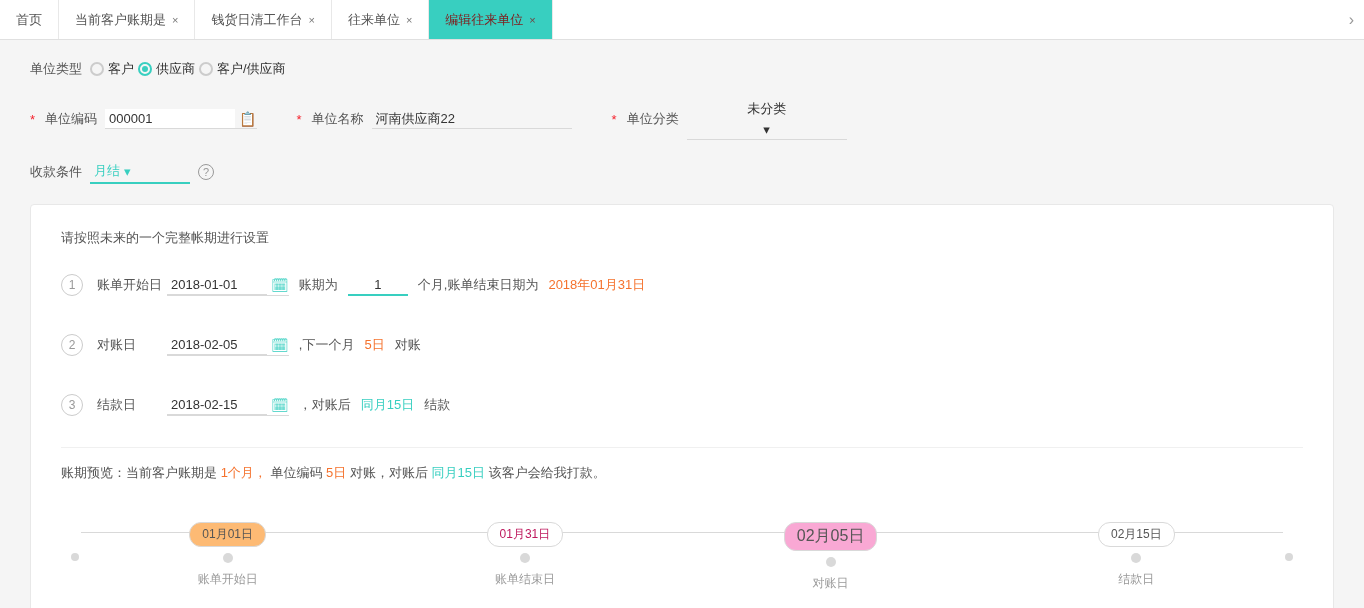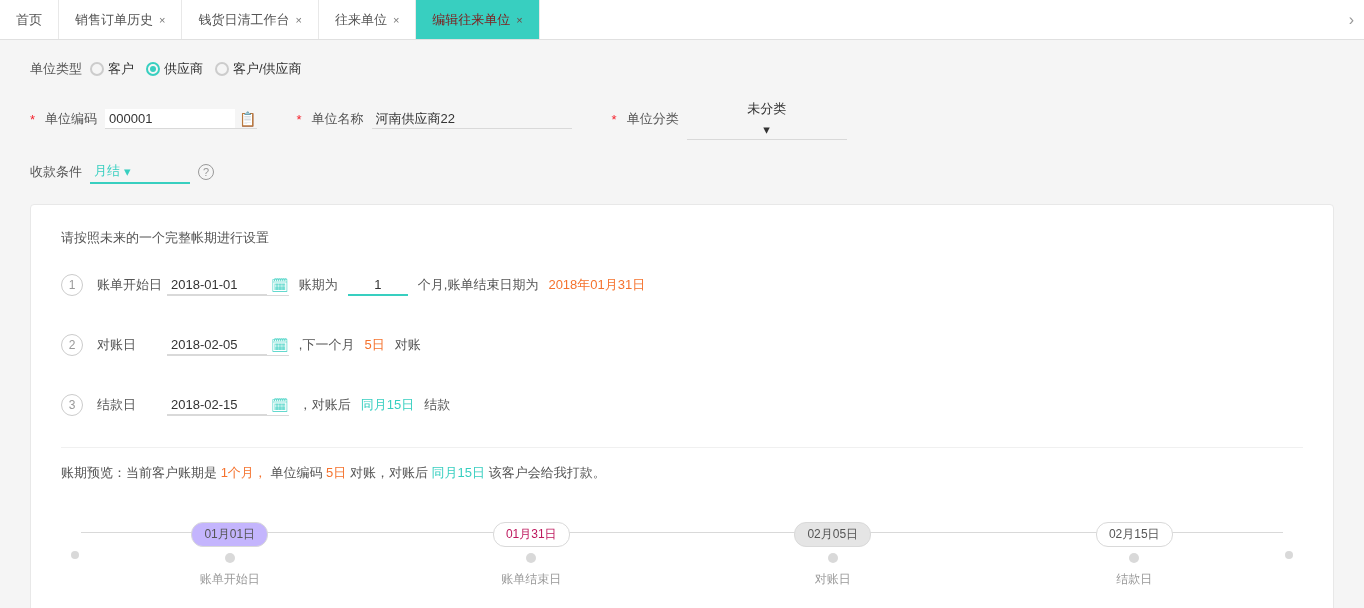--- a/index.html
+++ b/index.html
@@ -61,21 +61,21 @@
     }
     .form-field label {
       color: #555;
       white-space: nowrap;
       font-size: 13px;
     }
     .required-star { color: #f5222d; margin-right: 2px; }
     .radio-group {
       display: flex;
       align-items: flex-end;
-      gap: 12px;
+      gap: 4px;
     }
     .radio-item {
       display: flex;
       align-items: center;
       gap: 4px;
       cursor: pointer;
     }
     .radio-circle {
       width: 14px;
       height: 14px;
@@ -234,21 +234,21 @@
     }
   </style>
 </head>
 <body>
 
 <div class="tab-bar">
   <div class="tab">
     <span>首页</span>
   </div>
   <div class="tab">
-    <span>销售订单历史</span>
+    <span>当前客户账期是</span>
     <span class="close-icon">×</span>
   </div>
   <div class="tab">
     <span>钱货日清工作台</span>
     <span class="close-icon">×</span>
   </div>
   <div class="tab">
     <span>往来单位</span>
     <span class="close-icon">×</span>
   </div>
@@ -374,31 +374,31 @@
       </div>
 
       <div style="position:relative; display:flex; align-items:center; padding: 20px 10px 40px 10px;">
 
         <div style="position:absolute; left:20px; right:20px; height:1px; background:#d9d9d9; top:30px; z-index:0;"></div>
 
         <div style="width:8px;height:8px;border-radius:50%;background:#d9d9d9;flex-shrink:0;position:relative;z-index:1;"></div>
 
         <div style="display:flex; justify-content:space-around; flex:1; position:relative; z-index:1;">
           <div style="display:flex;flex-direction:column;align-items:center;gap:6px;">
-            <div style="background:#c4b5fd;border:1px solid #d9d9d9;border-radius:12px;padding:3px 12px;font-size:12px;color:#555;">01月01日</div>
+            <div style="background:#fdba74;border:1px solid #d9d9d9;border-radius:12px;padding:3px 12px;font-size:12px;color:#555;">01月01日</div>
             <div style="width:10px;height:10px;border-radius:50%;background:#d9d9d9;"></div>
             <div style="font-size:12px;color:#999;margin-top:2px;">账单开始日</div>
           </div>
           <div style="display:flex;flex-direction:column;align-items:center;gap:6px;">
             <div style="background:#fff;border:1px solid #d9d9d9;border-radius:12px;padding:3px 12px;font-size:12px;color:#be185d;">01月31日</div>
             <div style="width:10px;height:10px;border-radius:50%;background:#d9d9d9;"></div>
             <div style="font-size:12px;color:#999;margin-top:2px;">账单结束日</div>
           </div>
           <div style="display:flex;flex-direction:column;align-items:center;gap:6px;">
-            <div style="background:#e5e5e5;border:1px solid #d9d9d9;border-radius:12px;padding:3px 12px;font-size:12px;color:#555;">02月05日</div>
+            <div style="background:#f9a8d4;border:1px solid #d9d9d9;border-radius:12px;padding:3px 12px;font-size:16px;color:#555;">02月05日</div>
             <div style="width:10px;height:10px;border-radius:50%;background:#d9d9d9;"></div>
             <div style="font-size:12px;color:#999;margin-top:2px;">对账日</div>
           </div>
           <div style="display:flex;flex-direction:column;align-items:center;gap:6px;">
             <div style="background:#fff;border:1px solid #d9d9d9;border-radius:12px;padding:3px 12px;font-size:12px;color:#555;">02月15日</div>
             <div style="width:10px;height:10px;border-radius:50%;background:#d9d9d9;"></div>
             <div style="font-size:12px;color:#999;margin-top:2px;">结款日</div>
           </div>
         </div>
 

